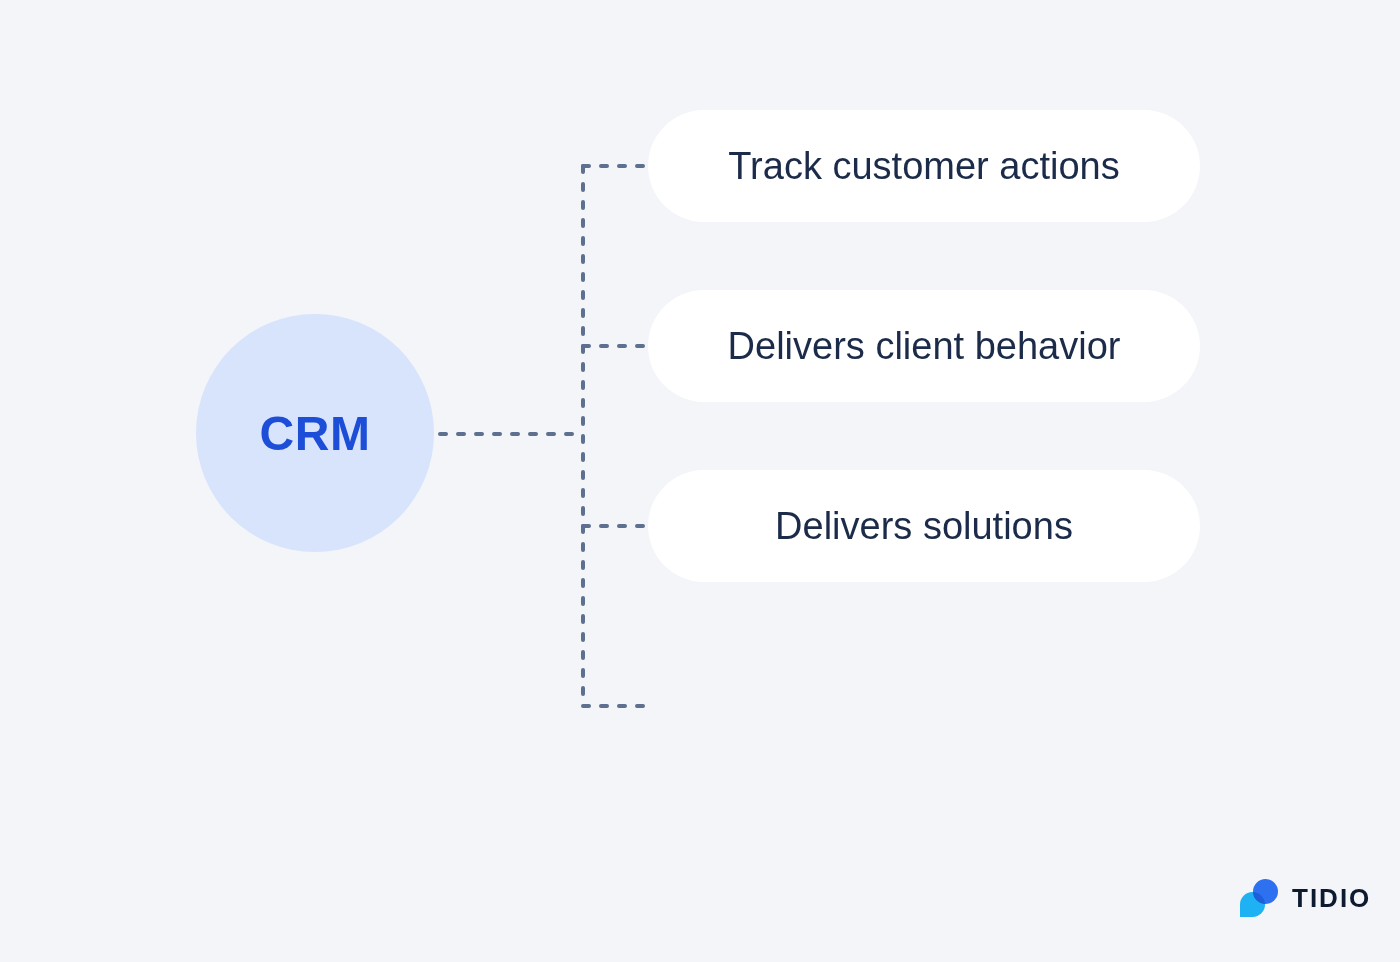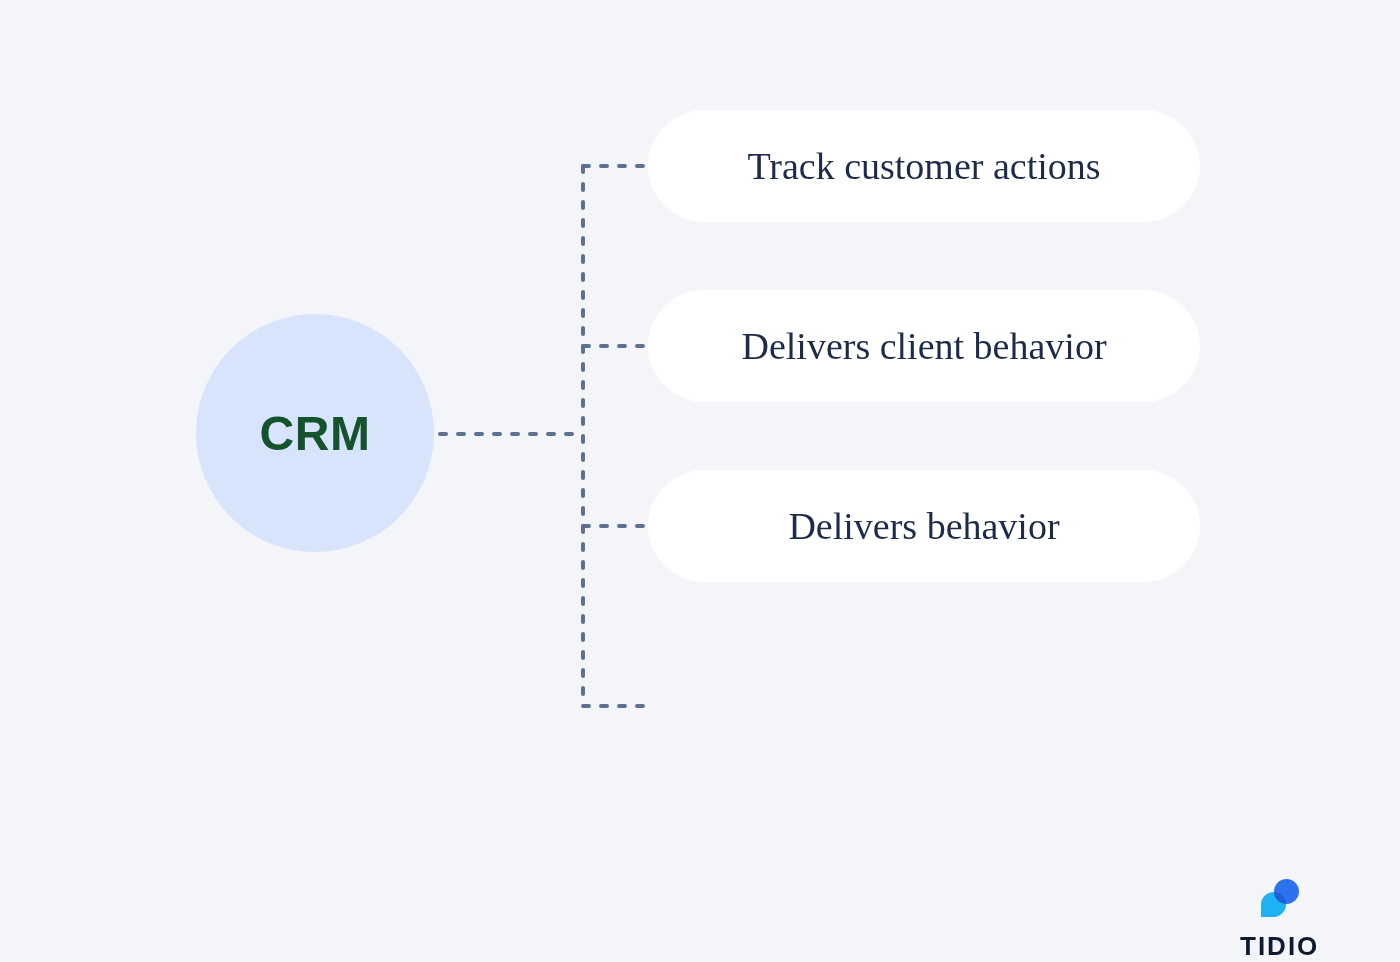--- a/index.html
+++ b/index.html
@@ -36,56 +36,55 @@
     border-radius: 50%;
     background: #d7e4fc;
     display: flex;
     align-items: center;
     justify-content: center;
   }
   .crm-label {
     font-size: 48px;
     font-weight: 700;
     letter-spacing: 0.5px;
-    color: #14532d;
+    color: #1d4ed8;
   }
 
   
   .pill {
     position: absolute;
     left: 648px;
     width: 552px;
     height: 112px;
     background: #ffffff;
     border-radius: 56px;
     display: flex;
     align-items: center;
     justify-content: center;
   }
   .pill-1 { top: 110px; }
   .pill-2 { top: 290px; }
   .pill-3 { top: 470px; }
   .pill-4 { top: 650px; }
 
   .pill-label {
-    font-family: Liberation Serif, serif;
+    font-family: Liberation Sans, sans-serif;
     font-size: 38px;
     color: #1b2b49;
     white-space: nowrap;
   }
 
   
   .brand {
     position: absolute;
     left: 1240px;
     top: 879px;
     display: flex;
     align-items: center;
     gap: 14px;
-    flex-direction: column;
   }
   .brand-mark {
     width: 38px;
     height: 38px;
     display: block;
   }
   .brand-name {
     font-size: 26px;
     font-weight: 700;
     letter-spacing: 2px;
@@ -117,21 +116,21 @@
 
   <div class="pill pill-1">
     <span class="pill-label">Track customer actions</span>
   </div>
 
   <div class="pill pill-2">
     <span class="pill-label">Delivers client behavior</span>
   </div>
 
   <div class="pill pill-3">
-    <span class="pill-label">Delivers behavior</span>
+    <span class="pill-label">Delivers solutions</span>
   </div>
 
 
   <div class="brand">
     <svg class="brand-mark" viewBox="0 0 38 38" xmlns="http://www.w3.org/2000/svg" aria-hidden="true">
       <defs>
         <clipPath id="bubble-clip">
           <path d="M0 25.5 A12.5 12.5 0 1 1 12.5 38 L0 38 Z"></path>
         </clipPath>
       </defs>

